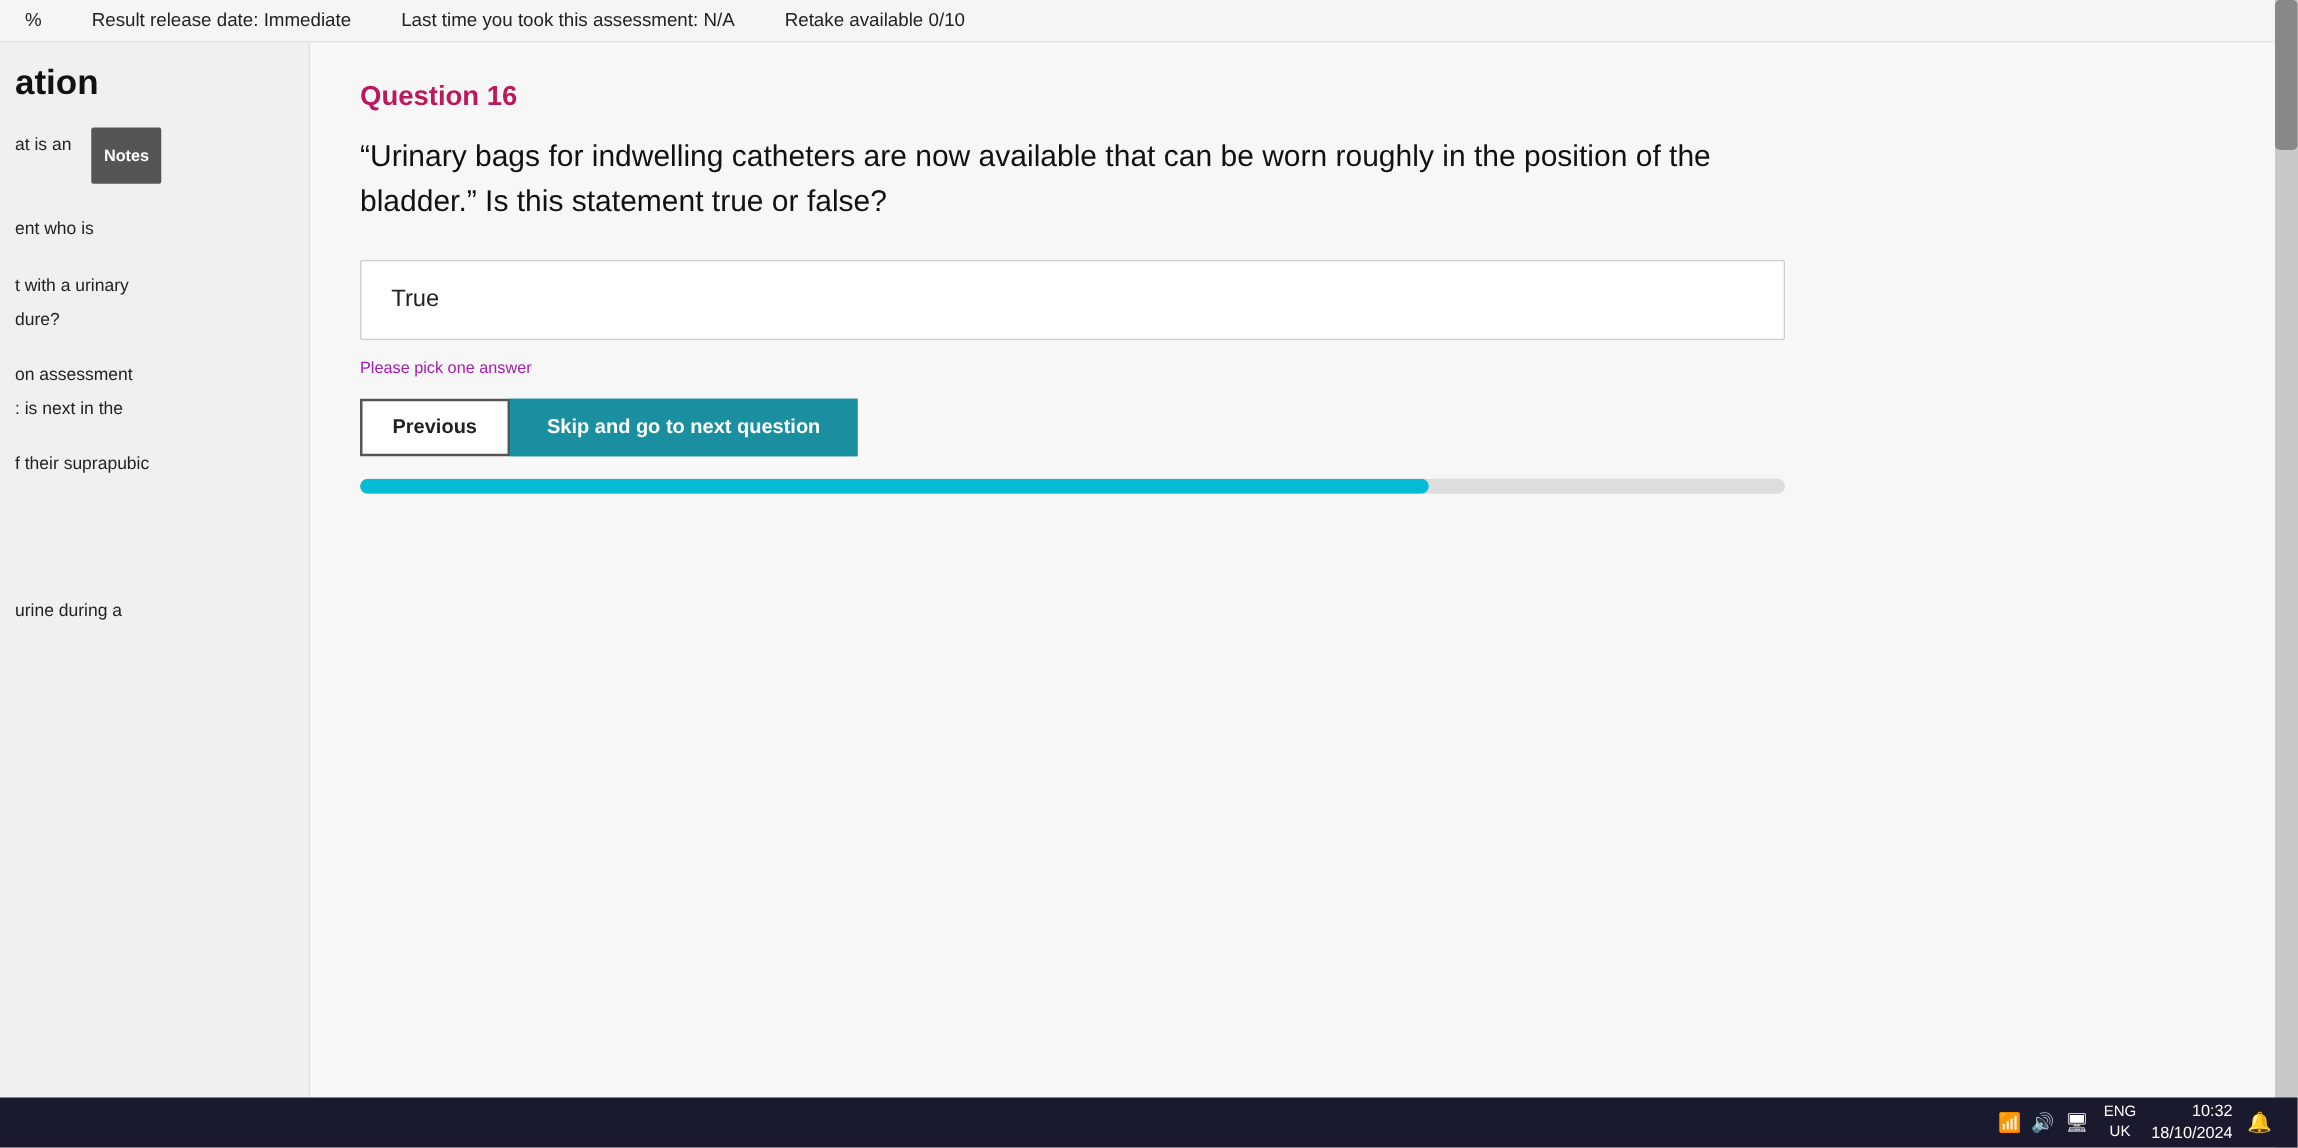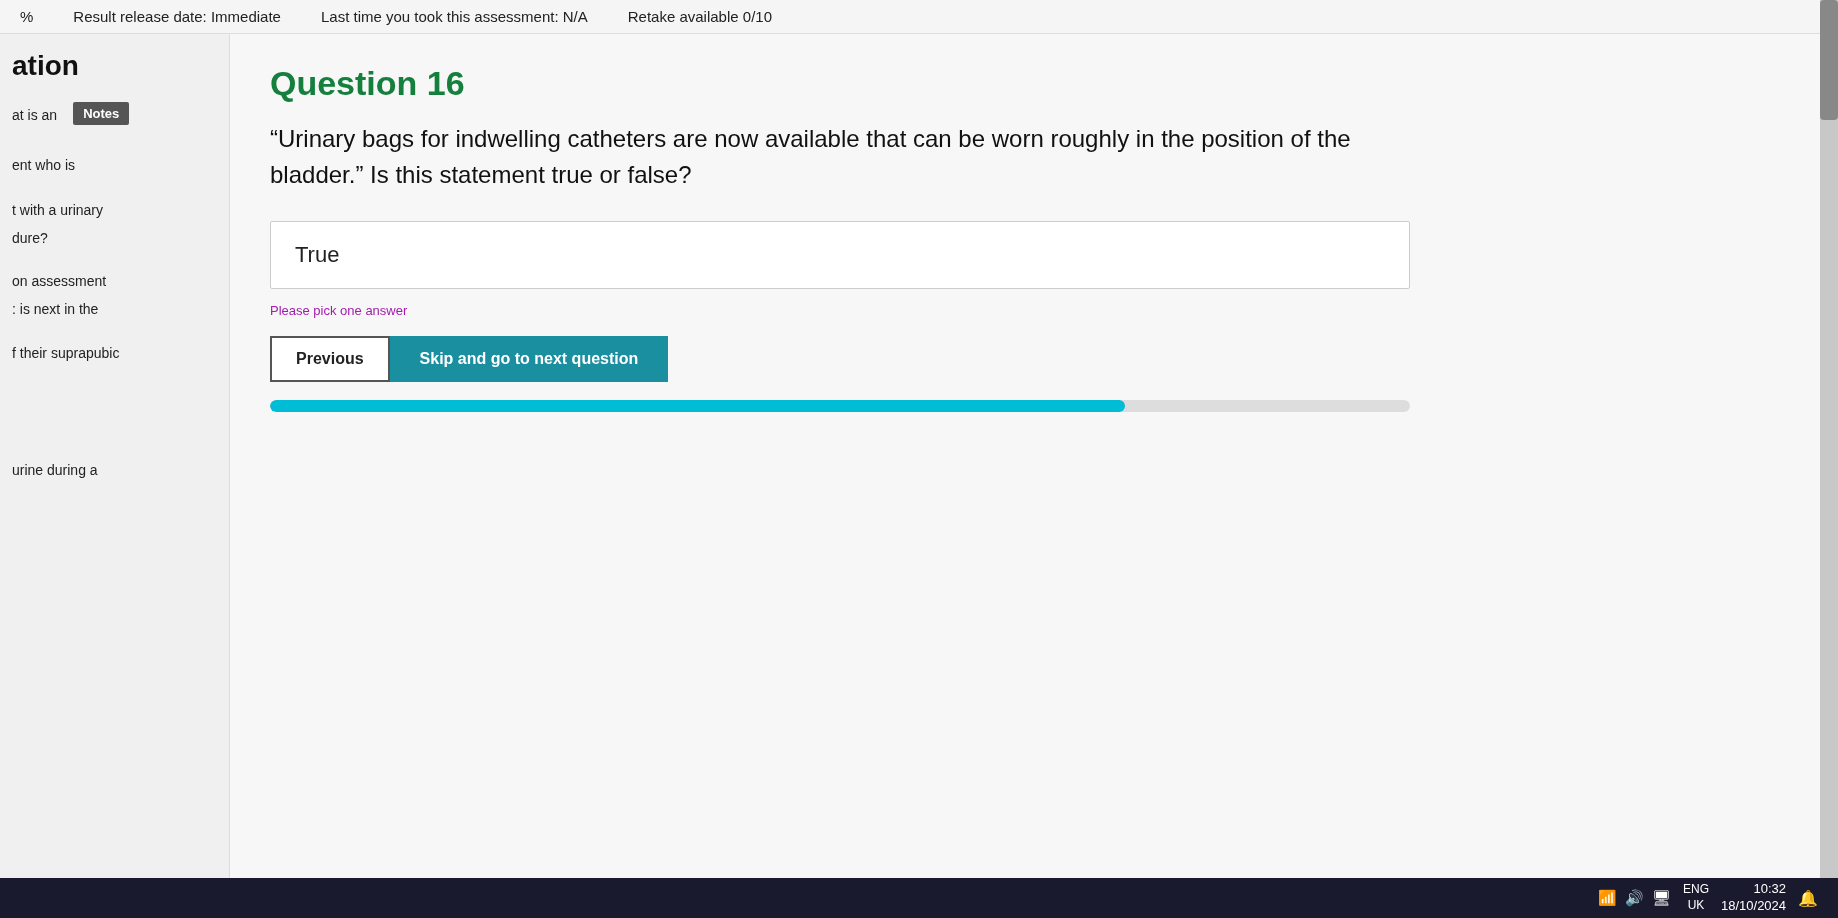--- a/index.html
+++ b/index.html
@@ -22,21 +22,21 @@
       font-size: 15px;
       color: #222;
     }
 
     .main-layout {
       display: flex;
       height: calc(918px - 45px);
     }
 
     .sidebar {
-      width: 230px;
+      width: 248px;
       background: #f0f0f0;
       padding: 16px 12px;
       border-right: 1px solid #ddd;
       flex-shrink: 0;
     }
 
     .sidebar-title {
       font-size: 28px;
       font-weight: bold;
       color: #111;
@@ -49,54 +49,54 @@
       padding: 4px 0;
       line-height: 1.4;
     }
 
     .notes-badge {
       display: inline-block;
       background: #555;
       color: #fff;
       font-size: 13px;
       font-weight: bold;
-      padding: 4px 10px;
+      padding: 15px 10px;
       margin-left: 10px;
       border-radius: 2px;
     }
 
     .content-area {
       flex: 1;
       background: #f7f7f7;
       padding: 30px 40px;
       overflow-y: auto;
     }
 
     .question-title {
-      font-size: 34px;
-      font-weight: bold;
-      color: #15803d;
+      font-size: 22px;
+      font-weight: bold;
+      color: #be185d;
       margin-bottom: 18px;
     }
 
     .question-text {
       font-size: 24px;
       color: #111;
       margin-bottom: 28px;
       line-height: 1.5;
       max-width: 1100px;
     }
 
     .answer-option {
       background: #fff;
       border: 1px solid #ccc;
       border-radius: 2px;
       padding: 20px 24px;
       margin-bottom: 14px;
-      font-size: 22px;
+      font-size: 19px;
       color: #222;
       cursor: pointer;
       max-width: 1140px;
       transition: background 0.15s;
     }
 
     .hint-text {
       font-size: 13px;
       color: #a21caf;
       margin-bottom: 18px;

